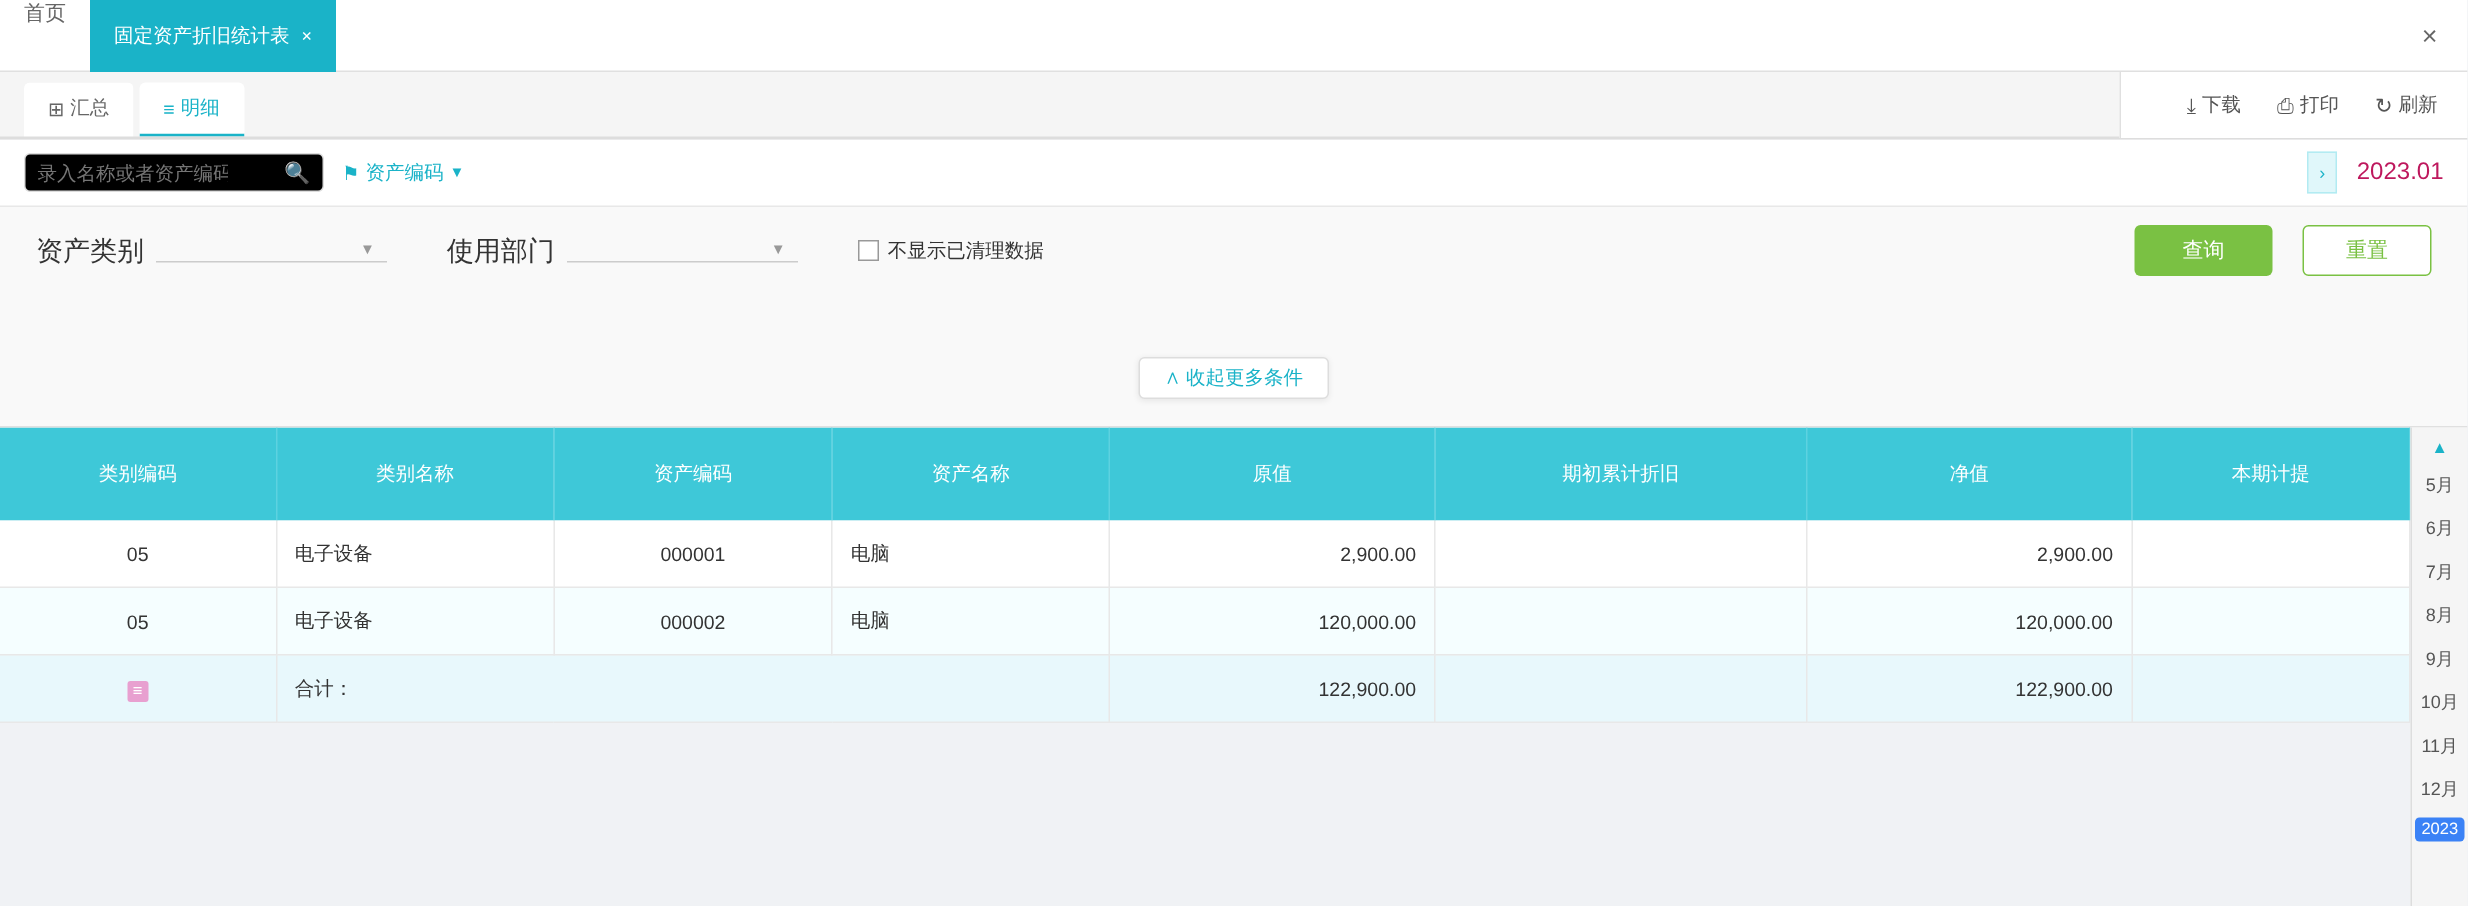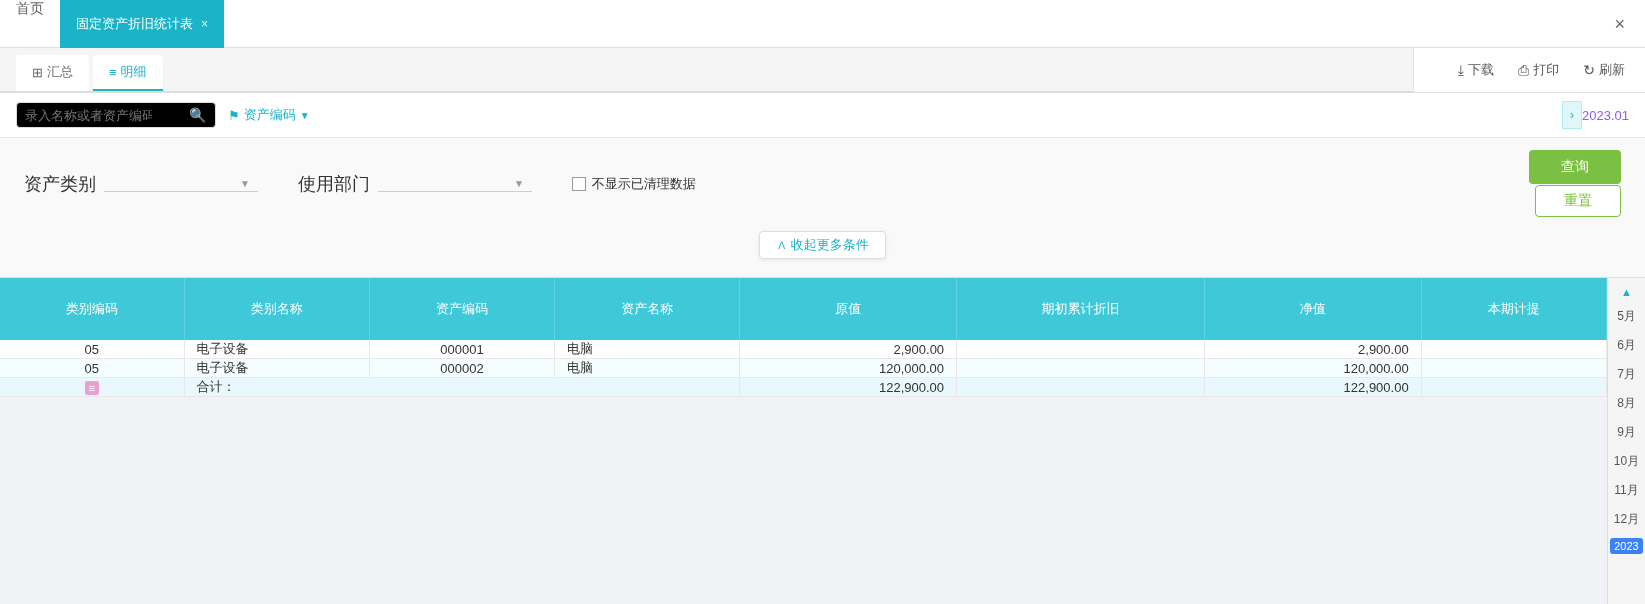--- a/index.html
+++ b/index.html
@@ -83,41 +83,42 @@
     }
     .checkbox-label { font-size: 13px; color: #333; cursor: pointer; }
     .btn-query {
       background: #7ac143; color: #fff; border: none; border-radius: 4px;
       padding: 8px 32px; font-size: 14px; cursor: pointer; margin-left: auto;
     }
     .btn-reset {
       background: #fff; color: #7ac143; border: 1px solid #7ac143; border-radius: 4px;
       padding: 6px 28px; font-size: 14px; cursor: pointer; margin-left: auto; text-align: center;
     }
-    .filter-buttons { display: flex; flex-direction: column; gap: 1px; margin-left: auto; }
+    .filter-buttons { display: flex; flex-direction: row; gap: 20px; margin-left: auto; }
     .collapse-bar {
       display: flex; justify-content: center; align-items: center; padding: 6px 0;
       color: #1ab3c8; cursor: pointer; font-size: 13px;
     }
     .collapse-btn {
       background: #fff; border: 1px solid #ddd; border-radius: 4px;
       padding: 4px 16px; color: #1ab3c8; font-size: 13px; cursor: pointer;
       box-shadow: 0 1px 4px rgba(0,0,0,0.08);
+      margin-top: 40px;
     }
 
     
     .table-wrap { overflow-x: auto; }
     table { width: 100%; border-collapse: collapse; font-size: 13px; }
     thead tr { background: #3ec8d8; color: #fff; }
     thead th {
       padding: 22px 12px; text-align: center; font-weight: 500; border-right: 1px solid #5dd2e0;
     }
     tbody tr { background: #fff; }
     tbody tr:nth-child(even) { background: #f5feff; }
-    tbody td { padding: 0 12px; border-bottom: 1px solid #e8e8e8; border-right: 1px solid #e8e8e8; }
+    tbody td { padding: 13px 12px; border-bottom: 1px solid #e8e8e8; border-right: 1px solid #e8e8e8; }
     tbody tr.total-row { background: #e8f8fc; }
     .text-right { text-align: right; }
     .text-center { text-align: center; }
     .sidebar-month {
       font-size: 12px; color: #555; padding: 6px 0; cursor: pointer; writing-mode: horizontal-tb;
       text-align: center; width: 100%;
     }
     .content-area {
       flex: 1; overflow: hidden; display: flex; flex-direction: column;
     }
@@ -168,21 +169,21 @@
   </div>
   <div class="more-filter">
     <span style="margin-right:4px;">⚑</span>
     <span>资产编码</span>
     <span style="margin-left:4px; font-size:10px;">▼</span>
   </div>
 
   <div style="margin-left:auto; display:flex; align-items:center;">
     <div style="width:20px; height:28px; background:#e0f7fa; border:1px solid #b2ebf2; display:flex; align-items:center; justify-content:center; cursor:pointer; color:#1ab3c8; font-size:12px;">›</div>
   </div>
-  <div style="margin-left:0; font-size:13px; color:#8b5cf6;">2023.01</div>
+  <div style="margin-left:13px; font-size:16px; color:#be185d;">2023.01</div>
 </div>
 
 <div class="filter-section">
   <div class="filter-row">
     <div class="filter-item">
       <span class="filter-label">资产类别</span>
       <div class="filter-select">
         <span style="min-width:120px;"></span>
         <span class="chevron">▼</span>
       </div>

